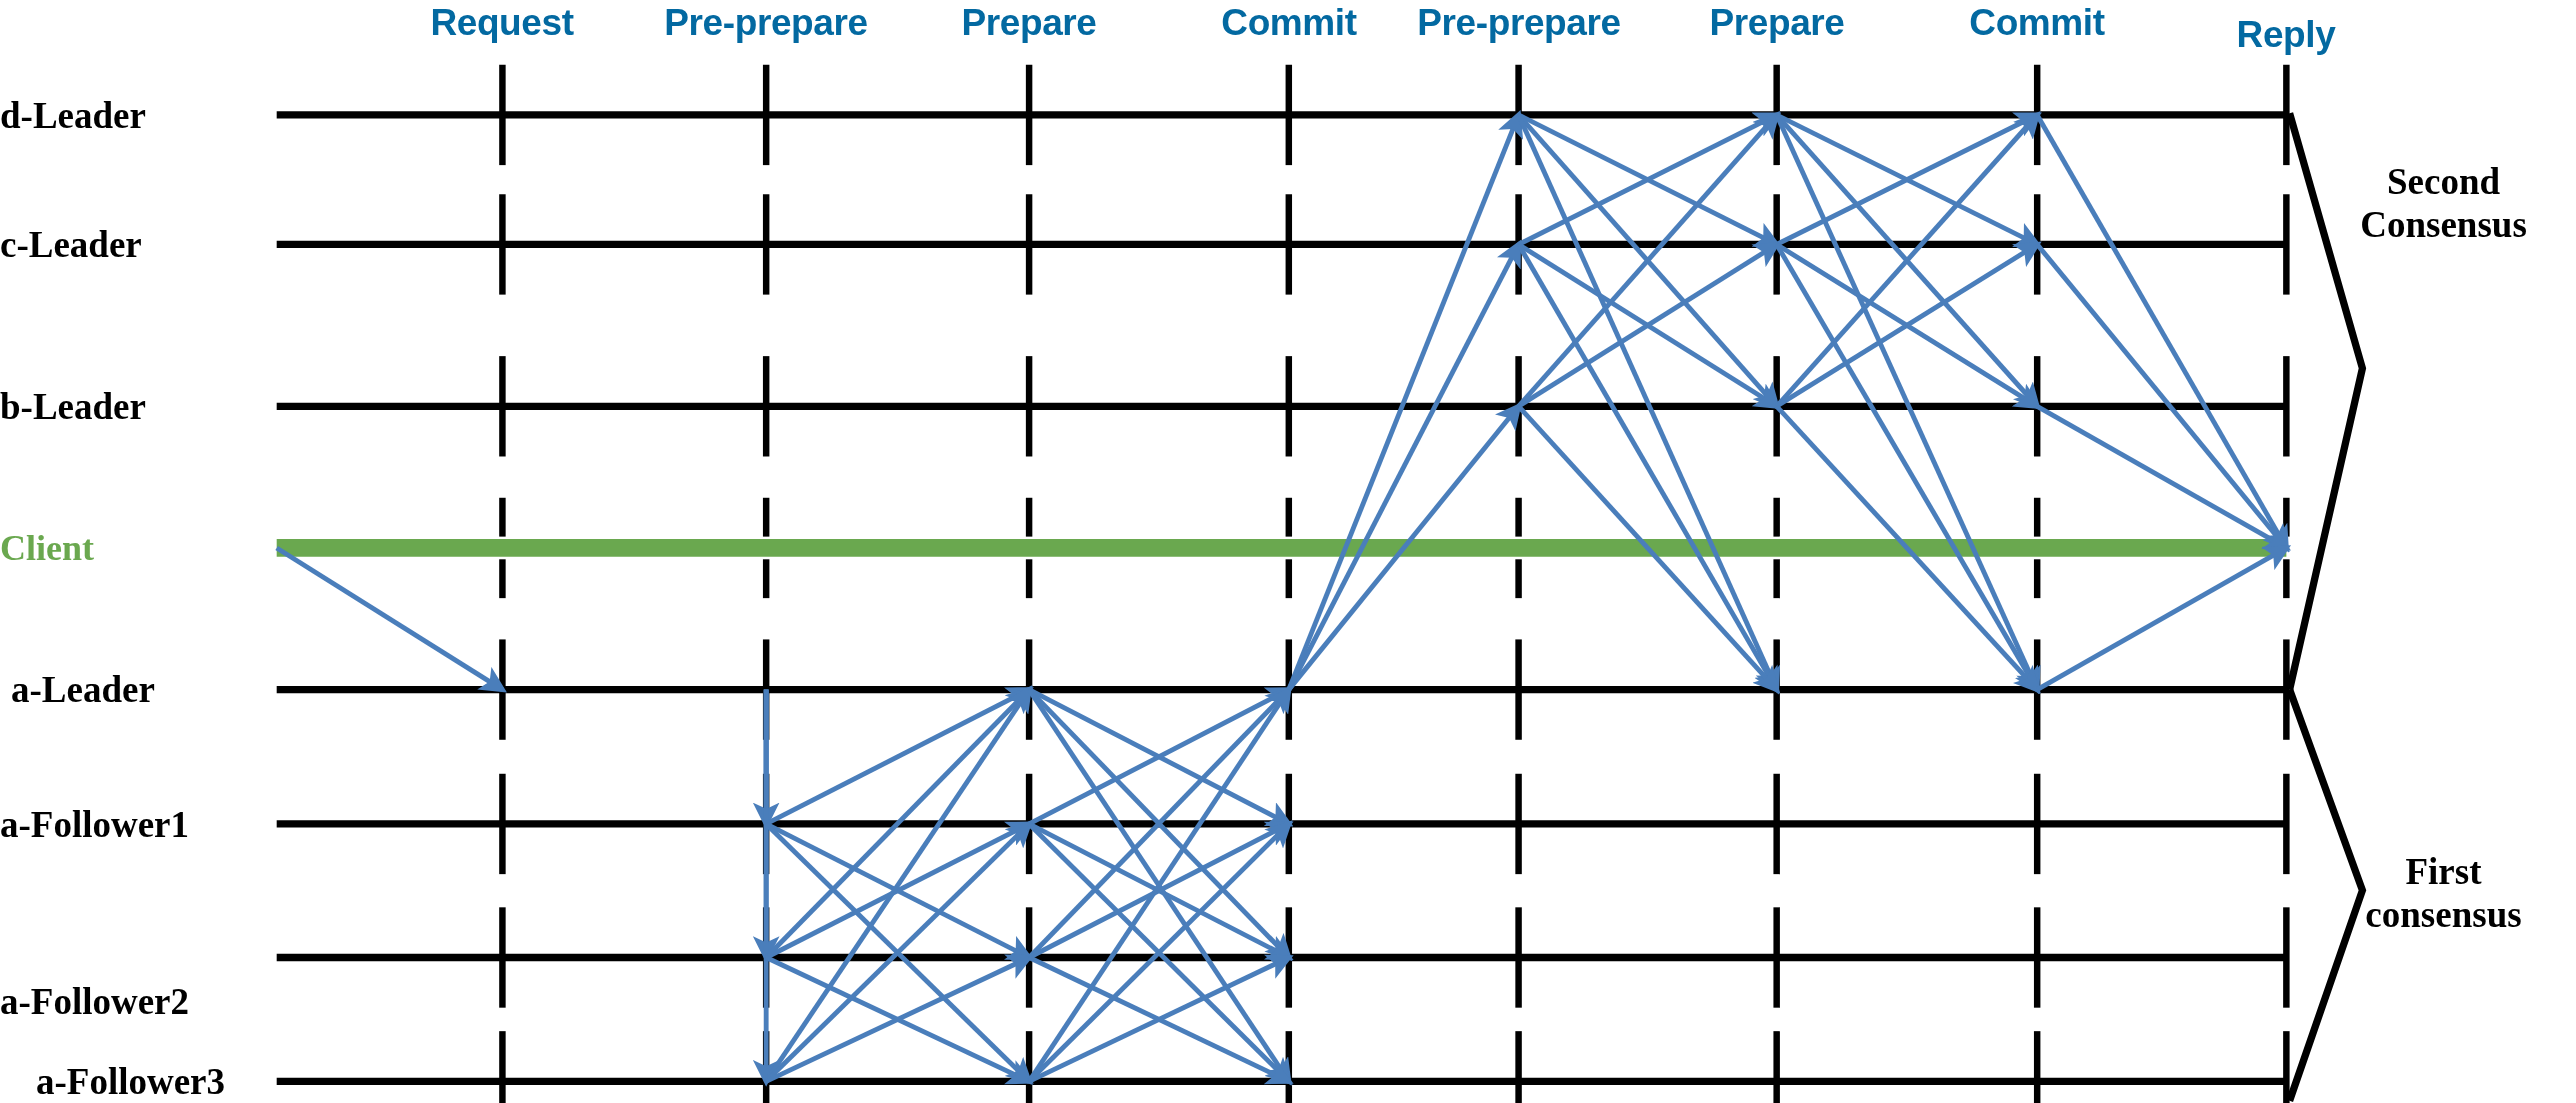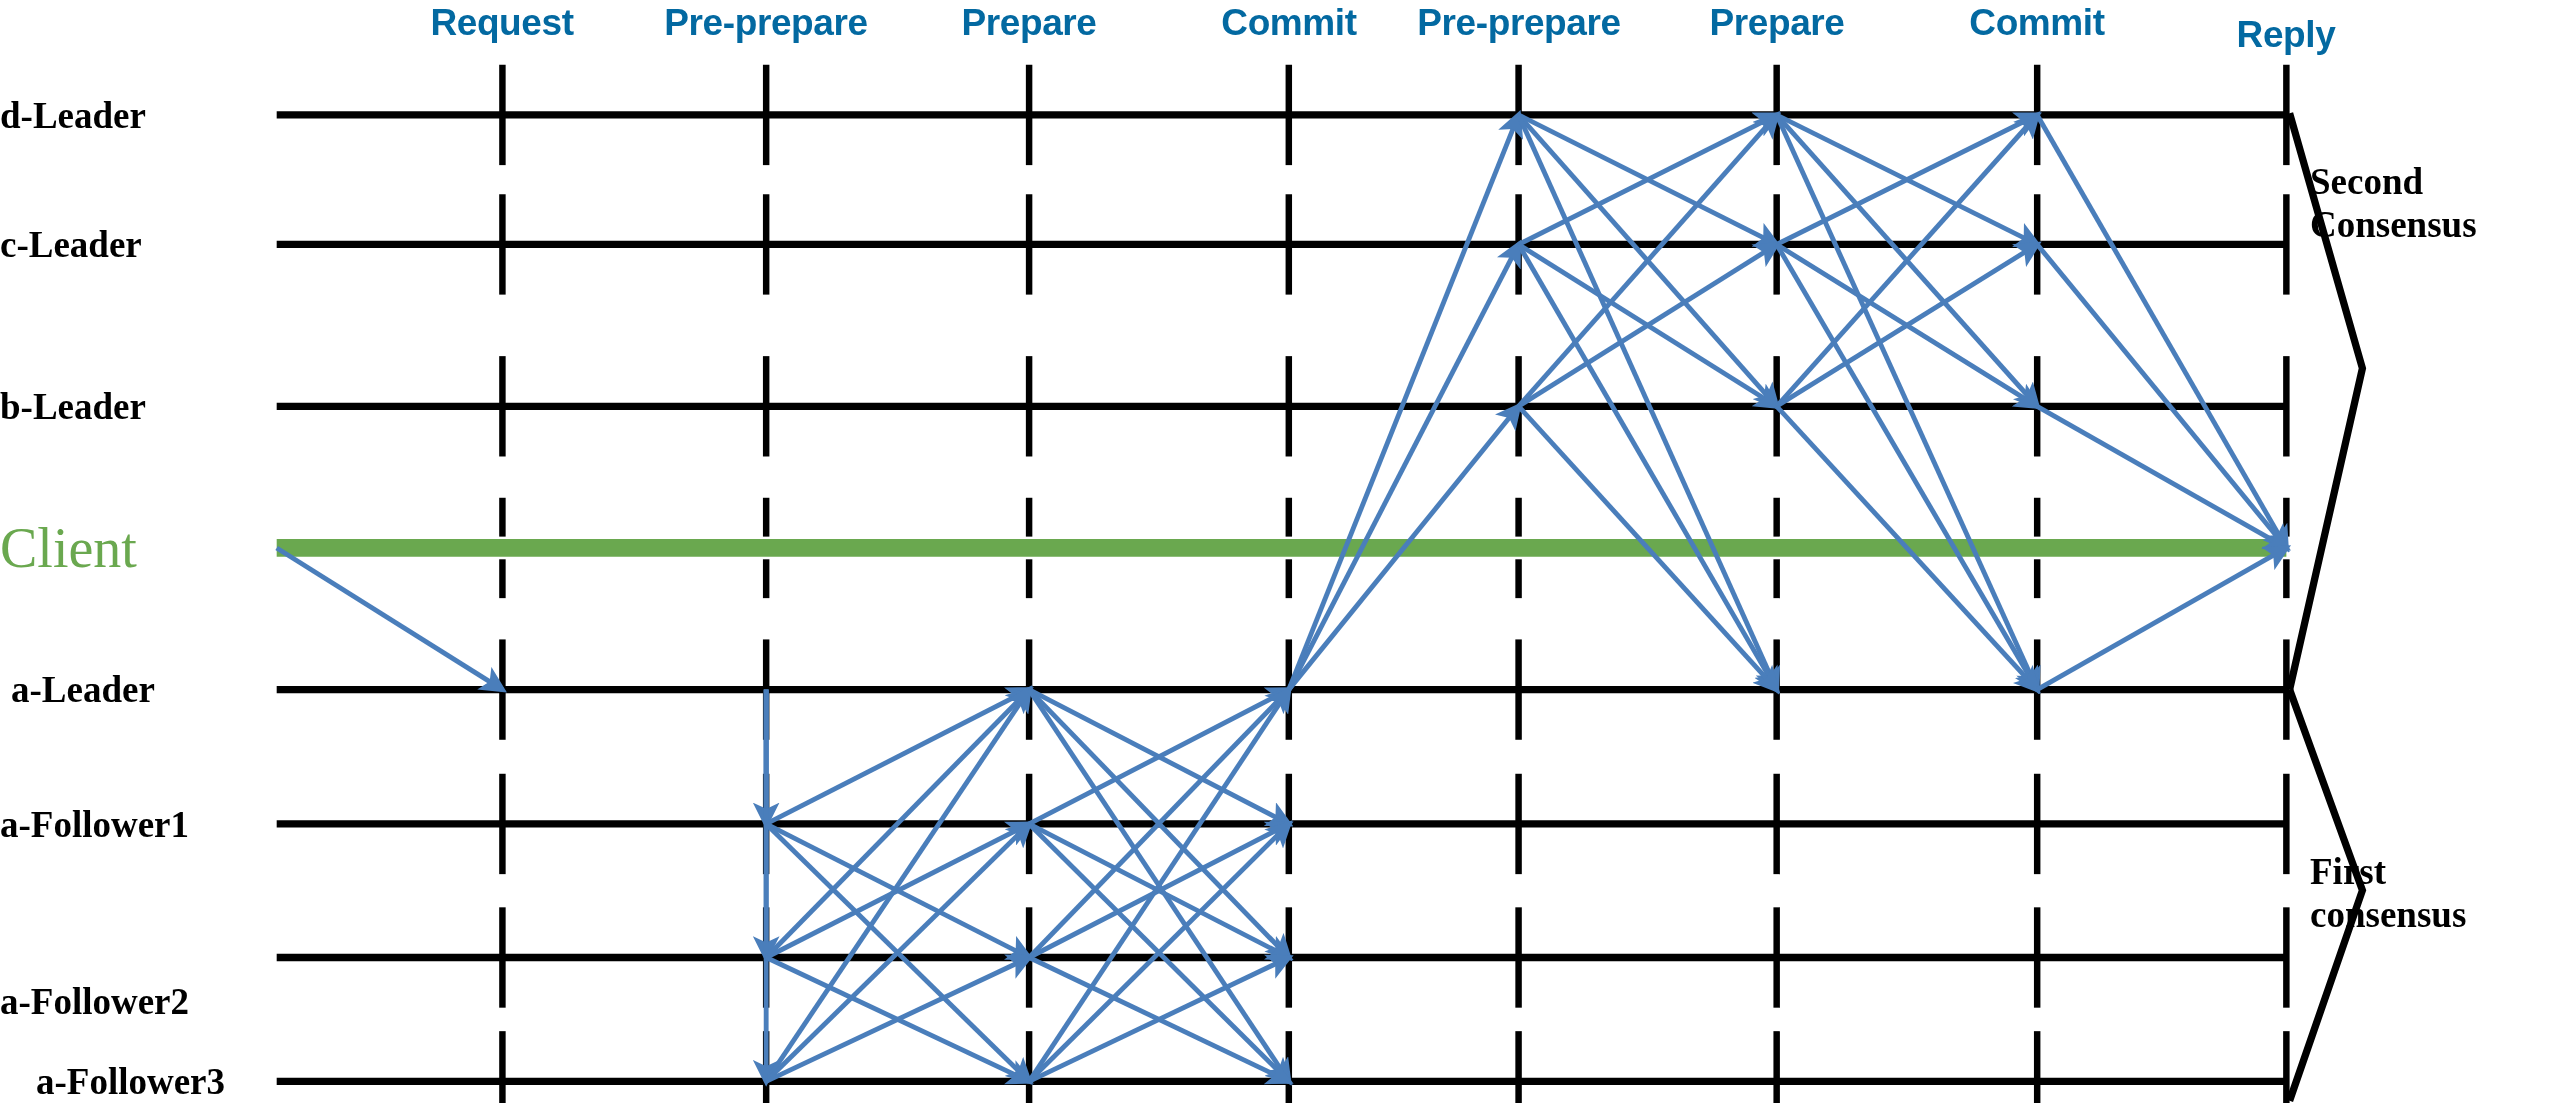--- a/index.html
+++ b/index.html
@@ -40,29 +40,30 @@
     font-family: "Liberation Serif", "DejaVu Serif", serif;
     font-size: 37px;
     font-weight: 700;
     color: #000000;
     white-space: nowrap;
     transform: translateY(-50%);
     text-align: left;
   }
   .row-label.client-label {
     color: #6aa84f;
-    font-weight: 400;
-    font-size: 56px;
+    font-weight: 700;
+    font-size: 36px;
   }
   .brace-label {
     position: absolute;
     font-family: "Liberation Serif", "DejaVu Serif", serif;
     font-size: 37px;
     font-weight: 700;
     color: #000000;
+    text-align: center;
     line-height: 1.16;
     transform: translateY(-50%);
     white-space: pre-line;
   }
 </style>
 </head>
 <body>
 
 <div id="diagram-root">
 

